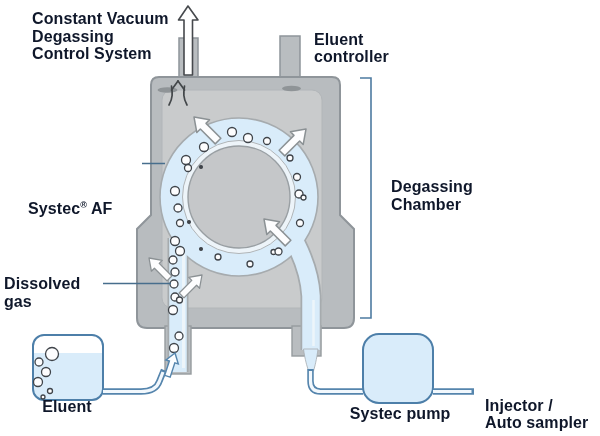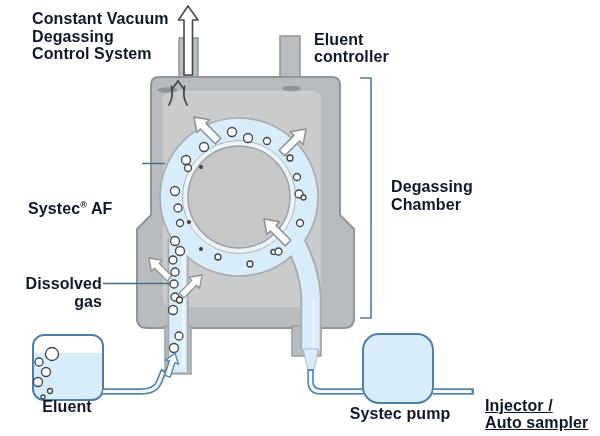--- a/index.html
+++ b/index.html
@@ -10,24 +10,24 @@
   #art{position:absolute;left:0;top:0;}
   .label{
     position:absolute;color:#0f172a;font-weight:600;font-size:16px;
     line-height:17.5px;white-space:pre-line;letter-spacing:.1px;
   }
   .label sup{font-size:9px;line-height:0;}
   .l-title{left:32px;top:10px;}
   .l-vac{left:314px;top:32px;line-height:16.5px;}
   .l-systec{left:28px;top:152px;width:112px;text-align:left;margin-top:48px;}
   .l-degas{left:391px;top:178px;line-height:18px;}
-  .l-dis{left:4px;top:275px;width:98px;text-align:right;}
+  .l-dis{left:4px;top:275px;width:98px;}
   .l-eluent{left:31px;top:398px;width:72px;text-align:center;}
   .l-pump{left:342px;top:405px;width:116px;text-align:center;}
-  .l-inj{left:485px;top:398px;line-height:16.5px;text-decoration:underline;}
+  .l-inj{left:485px;top:398px;line-height:16.5px;}
 </style>
 </head>
 <body>
 
 <svg id="art" width="600" height="436" viewBox="0 0 600 436">
   <defs>
     <path id="arr" d="M0,0 L-13,-9 L-13,-4 L-34,-4 L-34,4 L-13,4 L-13,9 Z"></path>
     <clipPath id="cupClip">
         <rect x="33" y="335" width="70" height="65" rx="11"></rect>
       </clipPath>

